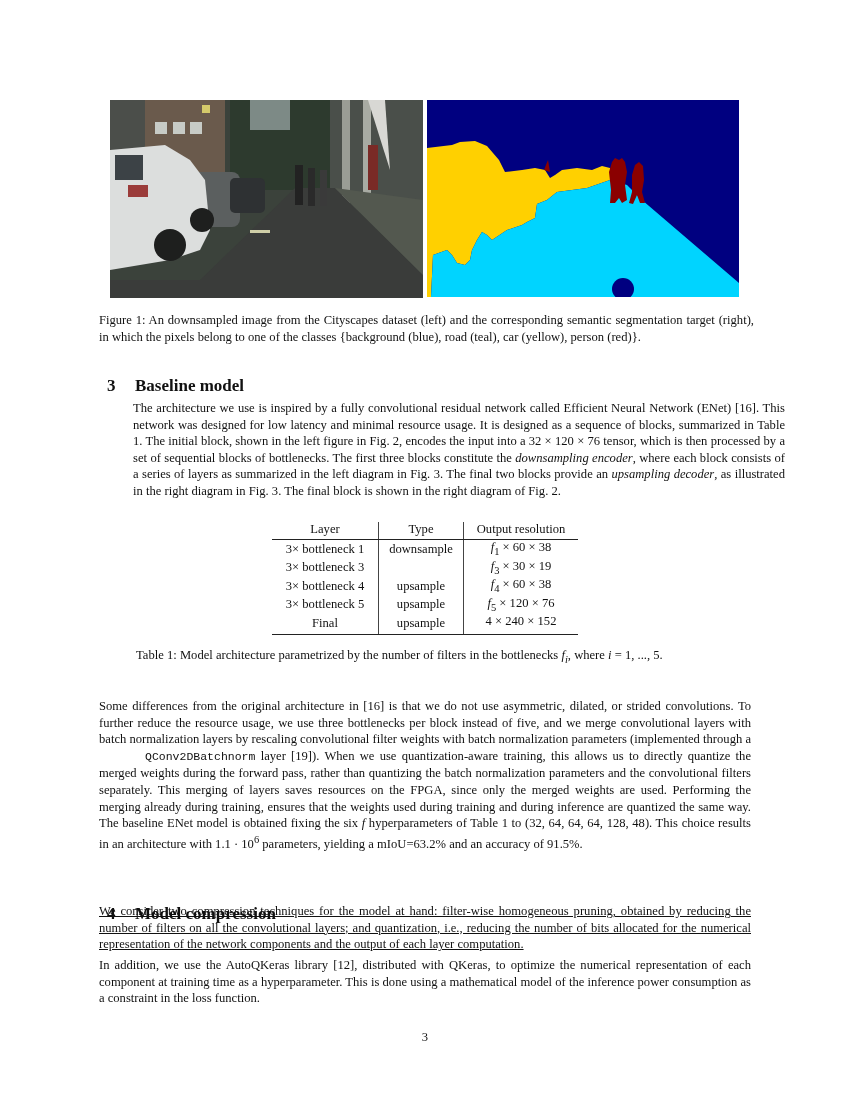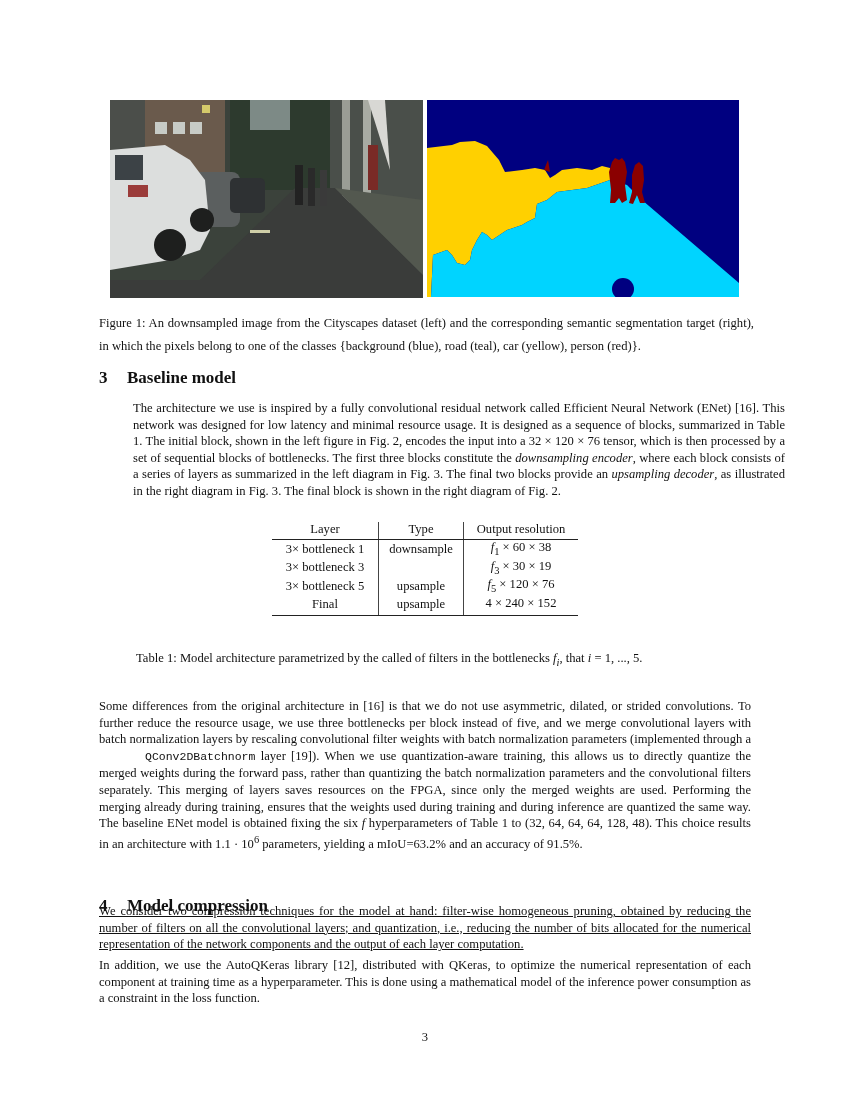--- a/index.html
+++ b/index.html
@@ -8,24 +8,24 @@
   .page { position: absolute; left: 0; top: 0; width: 850px; height: 1100px; }
 
   
   .fig { position: absolute; top: 100px; left: 110px; width: 630px; height: 198px; }
   .img-left { position: absolute; left: 0; top: 0; width: 313px; height: 198px; overflow: hidden;
               background: #3a3f3a; }
   .img-right { position: absolute; left: 317px; top: 0; width: 312px; height: 197px; overflow: hidden;
                background: #000080; }
   .img-left svg, .img-right svg { display: block; width: 100%; height: 100%; }
 
-  .caption { position: absolute; font-size: 12.6px; line-height: 23px; }
+  .caption { position: absolute; font-size: 12.6px; line-height: 17px; }
   .fig-caption { left: 99px; top: 312px; width: 655px; text-align: justify; text-align-last: left; }
 
-  h2 { position: absolute; margin: 0; font-size: 17px; font-weight: bold; }
+  h2 { position: absolute; margin: 8px; font-size: 17px; font-weight: bold; }
   h2 .num { display: inline-block; width: 28px; }
   .sec3 { left: 99px; top: 368px; }
   .sec4 { left: 99px; top: 896px; }
 
   .para { position: absolute; left: 99px; width: 652px; font-size: 12.6px; line-height: 16.6px;
           text-align: justify; margin: 0; }
   .p1 { top: 400px; margin-left: 34px; }
   .p2 { top: 698px; }
   .p3 { top: 903px; text-decoration: underline; }
   .p4 { top: 957px; }
@@ -129,33 +129,38 @@
         <td class="c1">3× bottleneck 1</td>
         <td class="c2">downsample</td>
         <td class="c3"><i>f</i><sub>1</sub><span> × 60 × 38</span></td>
       </tr>
       <tr>
         <td class="c1">3× bottleneck 3</td>
         <td class="c2"></td>
         <td class="c3"><i>f</i><sub>3</sub><span> × 30 × 19</span></td>
       </tr>
       <tr>
+        <td class="c1">3× bottleneck 4</td>
+        <td class="c2">upsample</td>
+        <td class="c3"><i>f</i><sub>4</sub><span> × 60 × 38</span></td>
+      </tr>
+      <tr>
         <td class="c1">3× bottleneck 5</td>
         <td class="c2">upsample</td>
         <td class="c3"><i>f</i><sub>5</sub><span> × 120 × 76</span></td>
       </tr>
       <tr class="last">
         <td class="c1">Final</td>
         <td class="c2">upsample</td>
         <td class="c3"><i></i><sub></sub><span>4 × 240 × 152</span></td>
       </tr>
     </tbody>
   </table>
 
-  <div class="caption tbl-caption"><span>Table 1: Model architecture parametrized by the called of filters in the bottlenecks </span><i>f</i><sub class="it">i</sub><span>, that </span><i>i</i><span> = 1, ..., 5.</span></div>
+  <div class="caption tbl-caption"><span>Table 1: Model architecture parametrized by the number of filters in the bottlenecks </span><i>f</i><sub class="it">i</sub><span>, where </span><i>i</i><span> = 1, ..., 5.</span></div>
 
   <p class="para p2"><span>Some differences from the original architecture in [16] is that we do not use asymmetric, dilated, or strided convolutions. To further reduce the resource usage, we use three bottlenecks per block instead of five, and we merge convolutional layers with batch normalization layers by rescaling convolutional filter weights with batch normalization parameters (implemented through a </span><span class="mono">QConv2DBatchnorm</span><span> layer [19]). When we use quantization-aware training, this allows us to directly quantize the merged weights during the forward pass, rather than quantizing the batch normalization parameters and the convolutional filters separately. This merging of layers saves resources on the FPGA, since only the merged weights are used. Performing the merging already during training, ensures that the weights used during training and during inference are quantized the same way. The baseline ENet model is obtained fixing the six </span><i>f</i><span> hyperparameters of Table 1 to (32, 64, 64, 64, 128, 48). This choice results in an architecture with 1.1 · 10</span><sup>6</sup><span> parameters, yielding a mIoU=63.2% and an accuracy of 91.5%.</span></p>
 
   <h2 class="sec4">
     <span class="num">4</span><span>Model compression</span>
   </h2>
 
   <p class="para p3">We consider two compression techniques for the model at hand: filter-wise homogeneous pruning, obtained by reducing the number of filters on all the convolutional layers; and quantization, i.e., reducing the number of bits allocated for the numerical representation of the network components and the output of each layer computation.</p>
   <p class="para p4">In addition, we use the AutoQKeras library [12], distributed with QKeras, to optimize the numerical representation of each component at training time as a hyperparameter. This is done using a mathematical model of the inference power consumption as a constraint in the loss function.</p>
 

